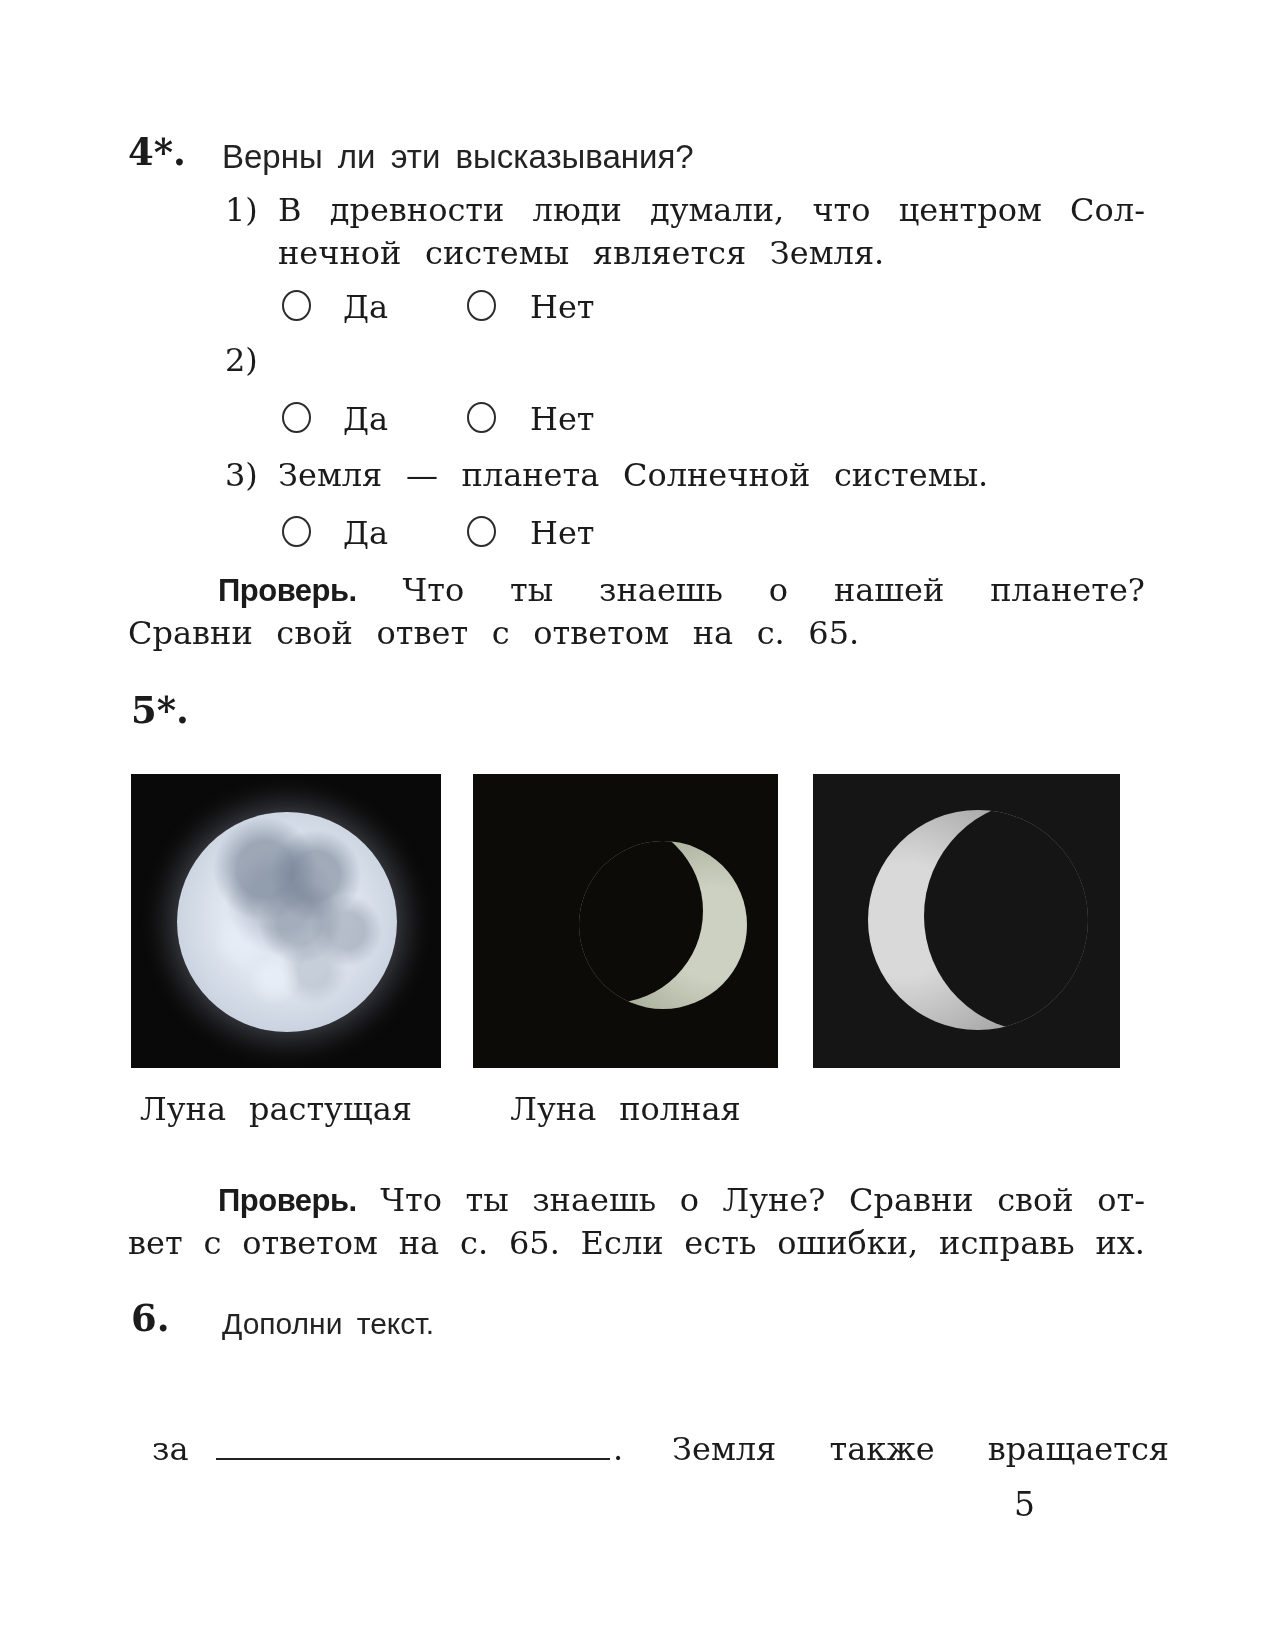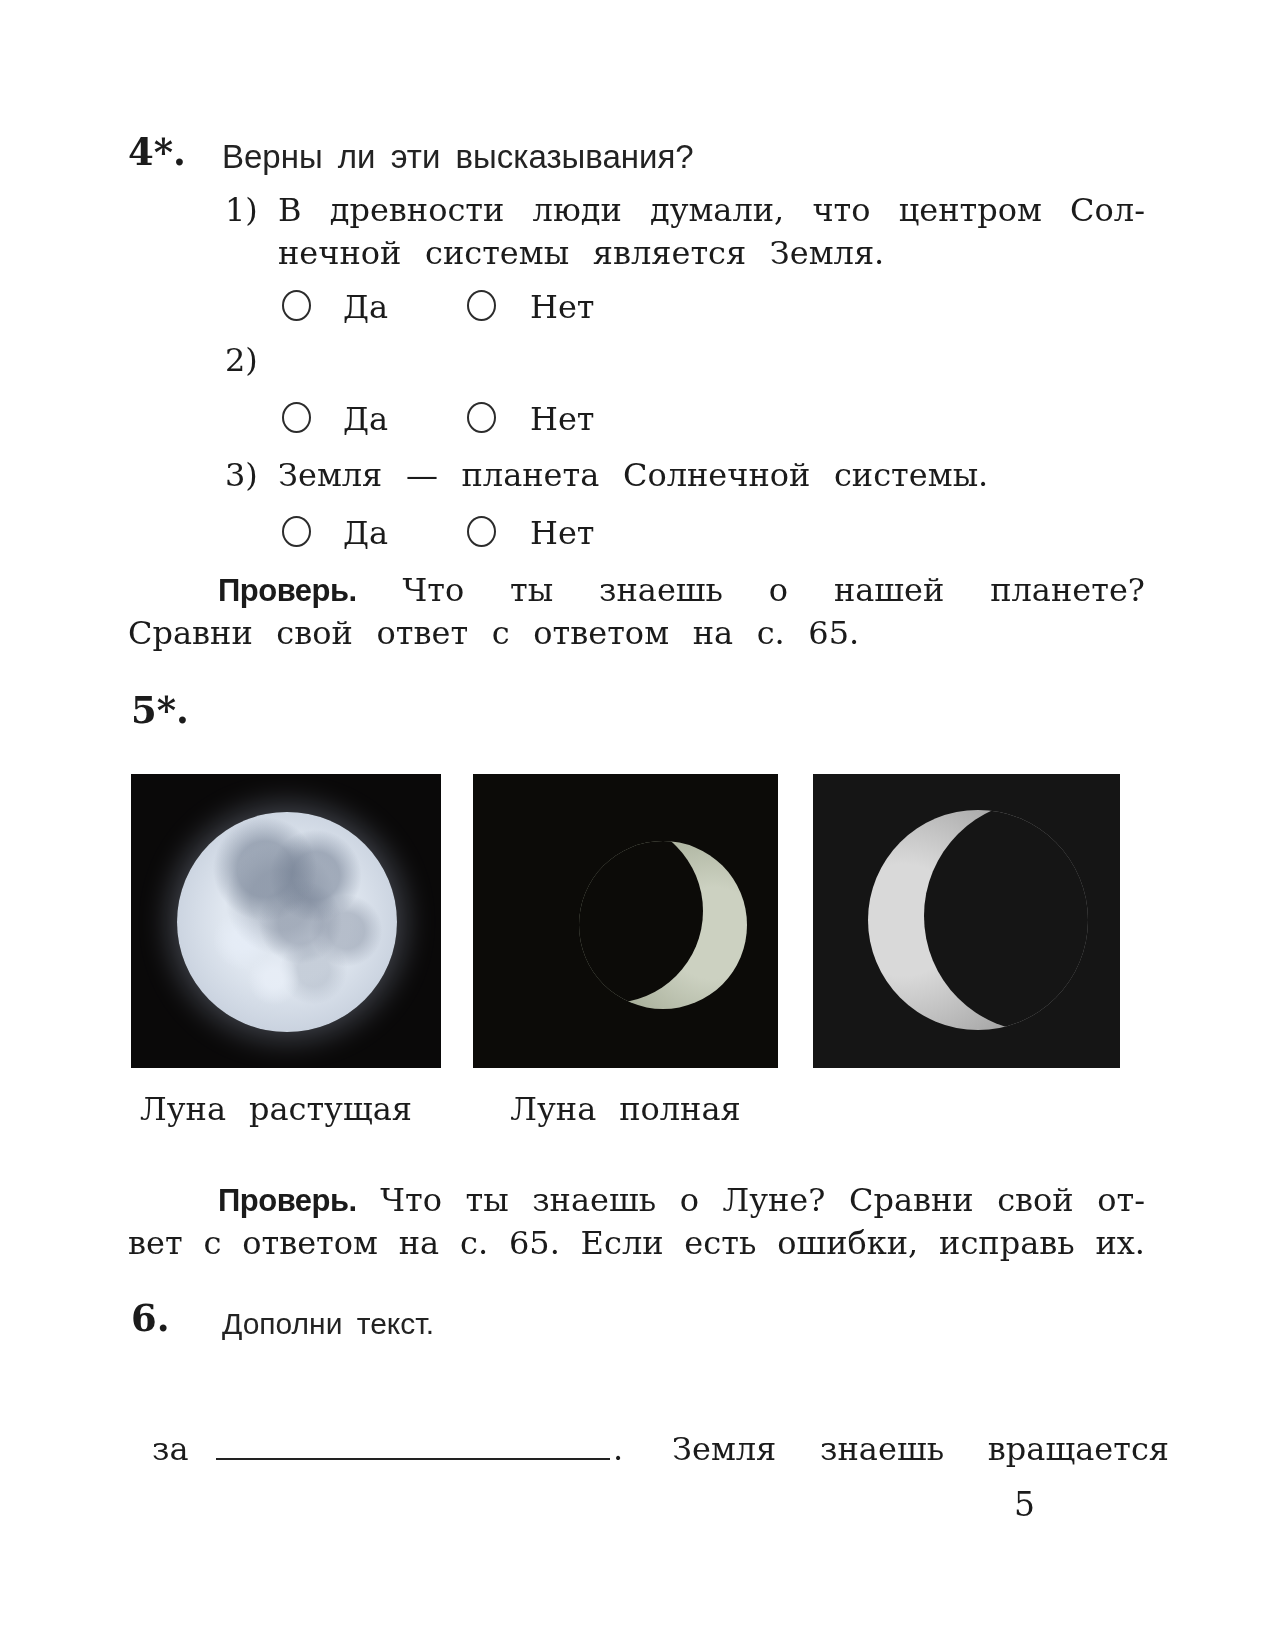--- a/index.html
+++ b/index.html
@@ -136,18 +136,18 @@
   <div class="line jfull" style="left:128px; top:1222px; width:1017px;">вет с ответом на с. 65. Если есть ошибки, исправь их.</div>
 
   <div class="line qnum" style="left:131px; top:1297px;">6.</div>
   <div class="line sans" style="left:222px; top:1302px; font-size:30px;">Дополни текст.</div>
 
 
   <div class="line" style="left:128px; top:1428px; width:1017px; height:44px;margin-left:24px;">
     <span class="abs" style="left:0;">за</span>
     <span class="blank" style="left:64px; width:394px; top:0;"></span>
     <span class="abs" style="left:461px;">.</span>
-    <span class="abs jfull" style="left:520px; width:497px; display:block;">Земля знаешь вращается</span>
+    <span class="abs jfull" style="left:520px; width:497px; display:block;">Земля также вращается</span>
   </div>
 
   <div class="line" style="left:1014px; top:1483px; font-size:33px;">5</div>
 
 </div>
 
 </body></html>

